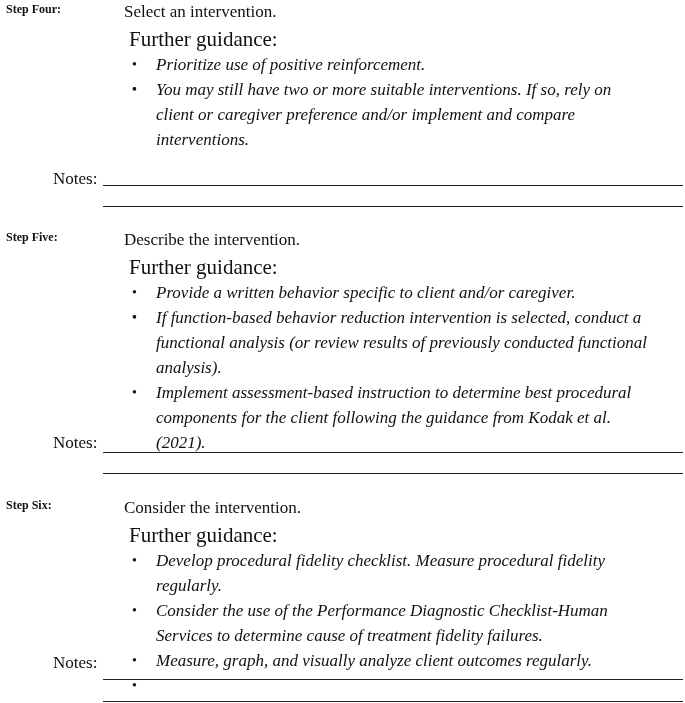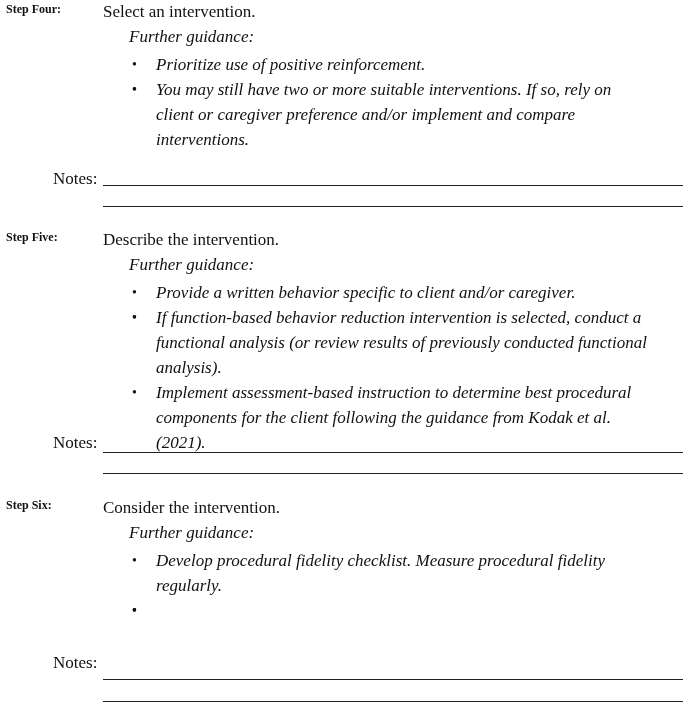--- a/index.html
+++ b/index.html
@@ -4,23 +4,23 @@
 <style>
   html, body { margin: 0; padding: 0; background: #ffffff; }
   body {
     width: 685px; height: 703px; overflow: hidden; position: relative;
     font-family: "Liberation Serif", serif; color: #111111; font-size: 17px;
   }
   .step { position: absolute; left: 0; width: 685px; }
   .step-label {
     position: absolute; left: 6px; top: 0; font-weight: bold; font-size: 12px;
   }
-  .step-title { position: absolute; left: 103px; top: 0; font-size: 17px; }
+  .step-title { position: absolute; left: 124px; top: 0; font-size: 17px; }
   .guidance-head {
-    position: absolute; left: 129px; top: 25px; font-style: italic; font-size: 17px;
+    position: absolute; left: 129px; top: 25px; font-size: 21px;
   }
   ul.bullets {
     position: absolute; left: 129px; top: 50px; margin: 0; padding: 0;
     list-style: none; width: 520px;
   }
   ul.bullets li {
     position: relative; padding-left: 27px; font-style: italic; font-size: 17px;
     line-height: 25px; margin: 0;
   }
   ul.bullets li .dot {
@@ -63,20 +63,20 @@
   <div class="rule" style="top:222px;"></div>
   <div class="rule" style="top:243px;"></div>
 </div>
 
 <div class="step" style="top:498px;">
   <span class="step-label">Step Six:</span>
   <span class="step-title">Consider the intervention.</span>
   <span class="guidance-head">Further guidance:</span>
   <ul class="bullets">
     <li><span class="dot">•</span><span>Develop procedural fidelity checklist. Measure procedural fidelity regularly.</span></li>
-    <li><span class="dot">•</span></li>
-    <li><span class="dot">•</span></li>
+    <li><span class="dot">•</span><span>Consider the use of the Performance Diagnostic Checklist-Human Services to determine cause of treatment fidelity failures.</span></li>
+    <li><span class="dot">•</span><span>Measure, graph, and visually analyze client outcomes regularly.</span></li>
     <li><span class="dot">•</span></li>
   </ul>
   <span class="notes-label" style="top:155px;">Notes:</span>
   <div class="rule" style="top:181px;"></div>
   <div class="rule" style="top:203px;"></div>
 </div>
 
 </body></html>

